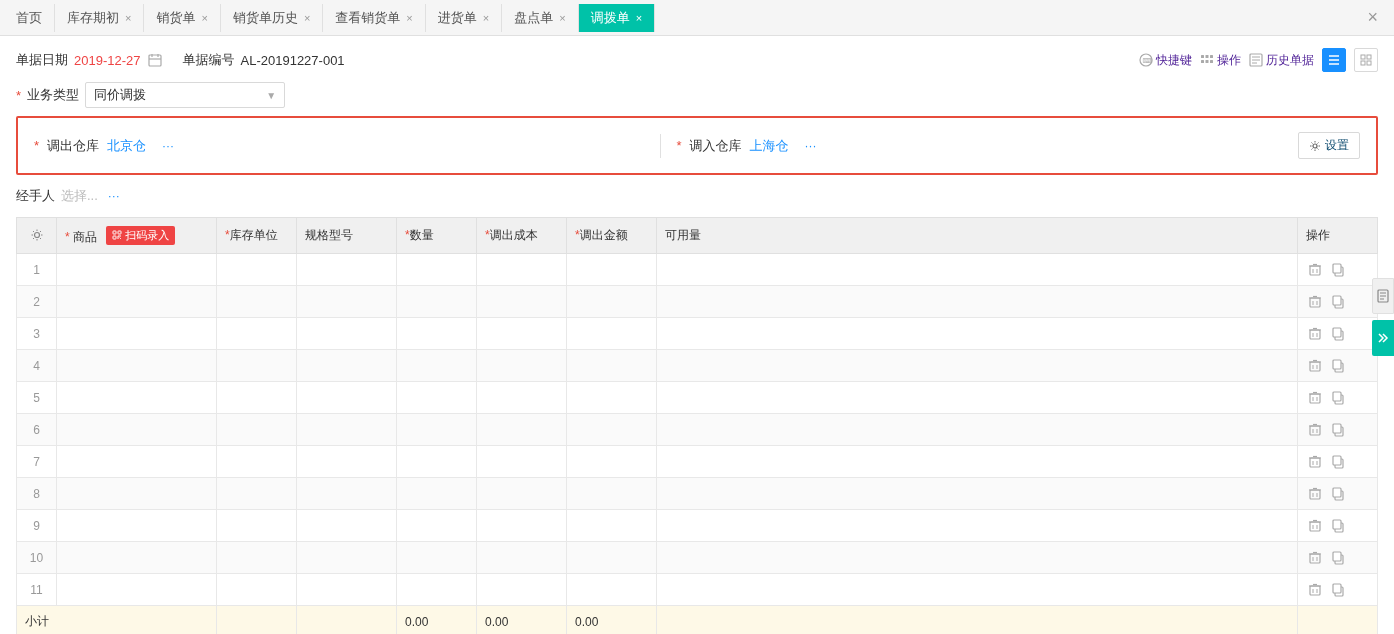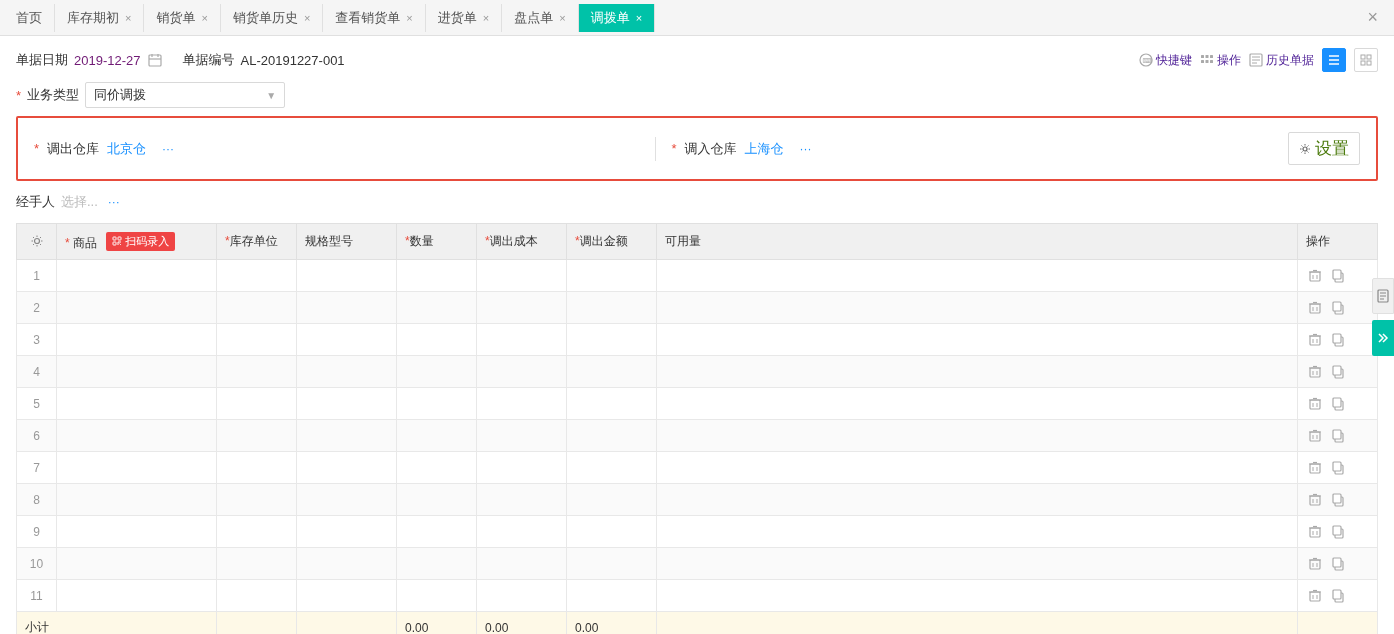--- a/index.html
+++ b/index.html
@@ -99,22 +99,22 @@
       margin: 0 16px;
     }
     .settings-btn {
       display: flex;
       align-items: center;
       gap: 4px;
       padding: 4px 10px;
       border: 1px solid #d9d9d9;
       border-radius: 2px;
       cursor: pointer;
-      color: #4d7c0f;
-      font-size: 17px;
+      color: #0c4a6e;
+      font-size: 12px;
       margin-left: 12px;
       background: #fff;
     }
     .business-field {
       display: flex;
       align-items: center;
       gap: 6px;
     }
     .business-field .req-star { color: #e74c3c; }
     .business-select {
@@ -304,21 +304,21 @@
     <div style="font-size:18px;color:#999;cursor:pointer;padding-right:8px;">×</div>
   </div>
 </div>
 
 <div class="main-content">
 
   <div class="upper-form-row1" style="margin-bottom:10px;">
     <div style="display:flex;align-items:center;gap:20px;">
       <div class="form-field-inline">
         <span class="label">单据日期</span>
-        <span class="value" style="cursor:pointer;color:#701a75;text-align:right;">2019-12-27</span>
+        <span class="value" style="cursor:pointer;color:#ef4444;text-align:right;">2019-12-27</span>
         <span class="calendar-icon">
           <svg width="14" height="14" viewBox="0 0 14 14" fill="none">
               <rect x="1" y="2" width="12" height="11" rx="1" stroke="#aaa" stroke-width="1.2"></rect>
               <line x1="4" y1="1" x2="4" y2="4" stroke="#aaa" stroke-width="1.2"></line>
               <line x1="10" y1="1" x2="10" y2="4" stroke="#aaa" stroke-width="1.2"></line>
               <line x1="1" y1="6" x2="13" y2="6" stroke="#aaa" stroke-width="1.2"></line>
             </svg>
         </span>
       </div>
       <div class="form-field-inline">

